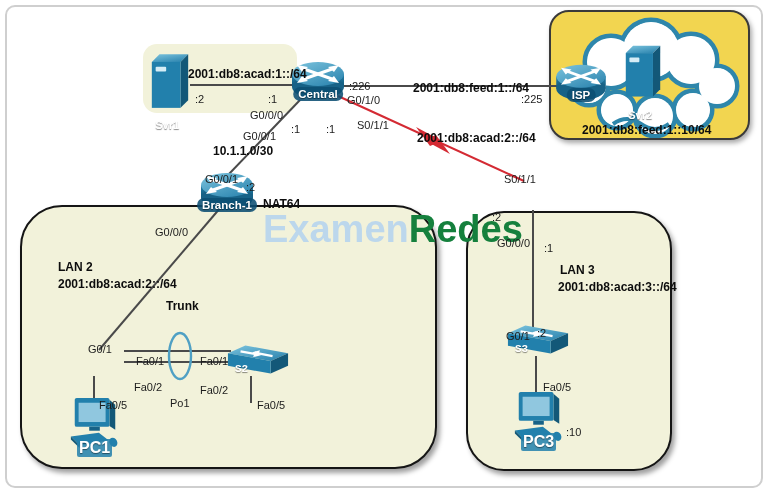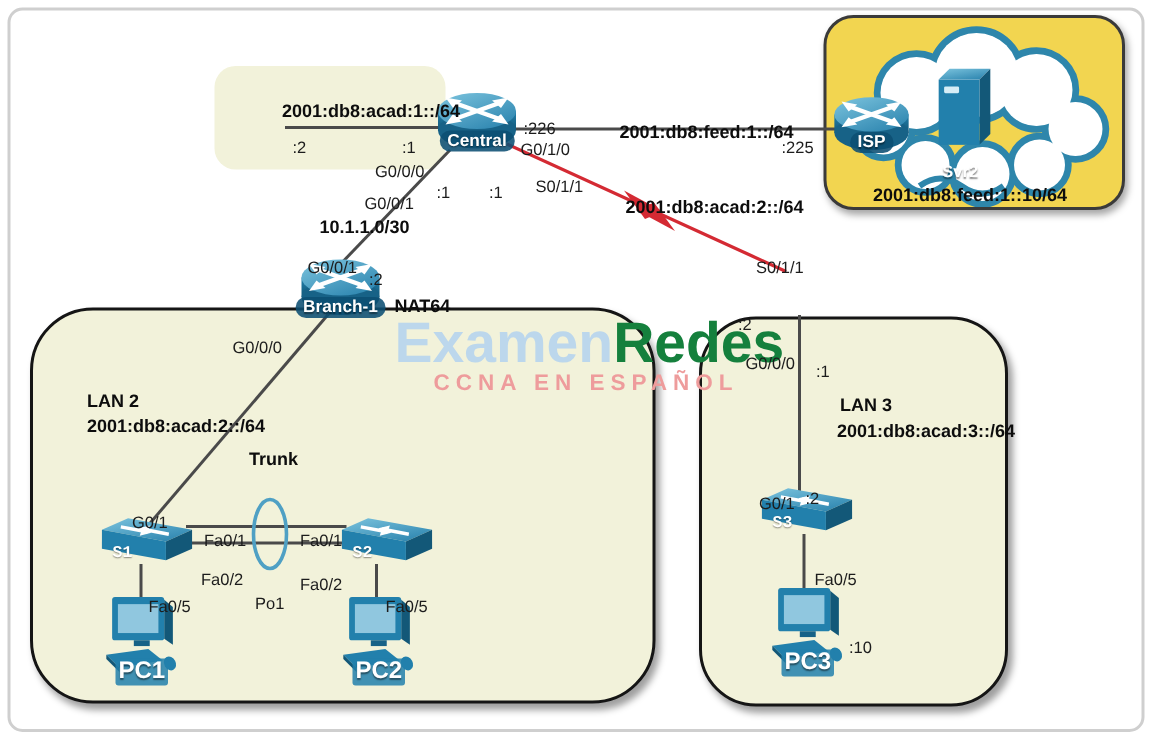--- a/index.html
+++ b/index.html
@@ -80,21 +80,20 @@
           <circle cx="142" cy="98" r="17"></circle>
           <circle cx="104" cy="104" r="18"></circle>
         <circle cx="66" cy="98" r="16"></circle>
           <circle cx="38" cy="74" r="17"></circle>
       </g>
       <path d="M62,112 Q76,102 90,112 T118,112" stroke="#2e86ab" stroke-width="4" fill="none"></path>
     </svg>
   </div>
 
   <div class="wm wm1"><span class="p1">Examen</span><span class="p2">Redes</span></div>
-  <div class="wm wm2">CCNA EN ESPAÑOL</div>
 
   <svg id="links" width="768" height="493">
     <g stroke="#4a4a4a" stroke-width="2" fill="none">
       <line x1="190" y1="85" x2="298" y2="85"></line>
       <line x1="344" y1="86" x2="566" y2="86"></line>
       <line x1="300" y1="100" x2="229" y2="174"></line>
       <line x1="221" y1="207" x2="99" y2="350"></line>
       <line x1="124" y1="351" x2="231" y2="351"></line>
       <line x1="124" y1="362" x2="231" y2="362"></line>
       <line x1="94" y1="376" x2="94" y2="403"></line>
@@ -103,20 +102,29 @@
       <line x1="536" y1="356" x2="536" y2="398"></line>
     </g>
     <line x1="338" y1="96" x2="524" y2="181" stroke="#d42a33" stroke-width="2.2"></line>
     <g fill="#d42a33">
       <polygon points="416,127 442,141 430,146"></polygon>
       <polygon points="450,154 424,140 436,135"></polygon>
     </g>
     <ellipse cx="180" cy="356" rx="11" ry="23" stroke="#4fa0c4" stroke-width="2.4" fill="none"></ellipse>
   </svg>
 
+  <div class="device" style="left:148px;top:52px;width:44px;height:62px">
+    <svg viewBox="0 0 46 64">
+      <polygon points="4,10 12,2 42,2 34,10" fill="url(#gTop)"></polygon>
+      <polygon points="34,10 42,2 42,50 34,58" fill="#135878"></polygon>
+      <rect x="4" y="10" width="30" height="48" fill="#2280ac"></rect>
+      <rect x="8" y="15" width="11" height="5" rx="1" fill="#d6edf6"></rect>
+    </svg>
+    <span class="dev-label server-label">Svr1</span>
+  </div>
 
   <div class="device" style="left:621px;top:44px;width:44px;height:58px">
     <svg viewBox="0 0 46 64">
       <polygon points="4,10 12,2 42,2 34,10" fill="url(#gTop)"></polygon>
       <polygon points="34,10 42,2 42,50 34,58" fill="#135878"></polygon>
       <rect x="4" y="10" width="30" height="48" fill="#2280ac"></rect>
       <rect x="8" y="15" width="11" height="5" rx="1" fill="#d6edf6"></rect>
     </svg>
     <span class="dev-label server-label">Svr2</span>
   </div>
@@ -172,36 +180,20 @@
         <polygon points="7,6 18,8 12,13"></polygon>
           <polygon points="49,24 38,22 44,17"></polygon>
         <polygon points="49,6 38,8 44,13"></polygon>
           <polygon points="7,24 18,22 12,17"></polygon>
       </g>
     </svg>
     <span class="dev-label router-label">Branch-1</span>
   </div>
 
 
-  <div class="device" style="left:66px;top:340px;width:64px;height:40px">
-    <svg viewBox="0 0 66 38">
-      <polygon points="2,12 20,4 64,12 46,20" fill="url(#gTop)"></polygon>
-      <polygon points="46,20 64,12 64,25 46,33" fill="#135878"></polygon>
-      <polygon points="2,12 46,20 46,33 2,25" fill="#2280ac"></polygon>
-      <g stroke="#fff" stroke-width="2.4" fill="none">
-          <line x1="15" y1="10" x2="31" y2="13"></line>
-          <line x1="48" y1="15" x2="32" y2="12"></line>
-        </g>
-      <g fill="#fff">
-          <polygon points="36,14 28,16 30,10"></polygon>
-          <polygon points="27,11 35,9 33,15"></polygon>
-        </g>
-    </svg>
-    <span class="dev-label switch-label">S1</span>
-  </div>
 
   <div class="device" style="left:226px;top:340px;width:64px;height:40px">
     <svg viewBox="0 0 66 38">
       <polygon points="2,12 20,4 64,12 46,20" fill="url(#gTop)"></polygon>
       <polygon points="46,20 64,12 64,25 46,33" fill="#135878"></polygon>
       <polygon points="2,12 46,20 46,33 2,25" fill="#2280ac"></polygon>
       <g stroke="#fff" stroke-width="2.4" fill="none">
           <line x1="15" y1="10" x2="31" y2="13"></line>
           <line x1="48" y1="15" x2="32" y2="12"></line>
         </g>
@@ -236,32 +228,20 @@
       <rect x="6" y="2" width="36" height="30" rx="2" fill="#2280ac"></rect>
       <rect x="10" y="7" width="28" height="20" fill="#90c7df"></rect>
       <rect x="21" y="32" width="11" height="4" fill="#176287"></rect>
       <polygon points="2,42 31,38 41,46 11,51" fill="#2280ac"></polygon>
       <polygon points="2,42 11,51 11,54 2,45" fill="#135878"></polygon>
       <ellipse cx="46" cy="48" rx="4" ry="5" fill="#2280ac" transform="rotate(-28 46 48)"></ellipse>
     </svg>
     <span class="dev-label pc-label">PC1</span>
   </div>
 
-  <div class="device" style="left:226px;top:396px;width:54px;height:54px">
-    <svg viewBox="0 0 54 56">
-      <polygon points="42,4 48,9 48,35 42,31" fill="#135878"></polygon>
-      <rect x="6" y="2" width="36" height="30" rx="2" fill="#2280ac"></rect>
-      <rect x="10" y="7" width="28" height="20" fill="#90c7df"></rect>
-      <rect x="21" y="32" width="11" height="4" fill="#176287"></rect>
-      <polygon points="2,42 31,38 41,46 11,51" fill="#2280ac"></polygon>
-      <polygon points="2,42 11,51 11,54 2,45" fill="#135878"></polygon>
-      <ellipse cx="46" cy="48" rx="4" ry="5" fill="#2280ac" transform="rotate(-28 46 48)"></ellipse>
-    </svg>
-    <span class="dev-label pc-label">PC2</span>
-  </div>
 
   <div class="device" style="left:512px;top:390px;width:54px;height:54px">
     <svg viewBox="0 0 54 56">
       <polygon points="42,4 48,9 48,35 42,31" fill="#135878"></polygon>
       <rect x="6" y="2" width="36" height="30" rx="2" fill="#2280ac"></rect>
       <rect x="10" y="7" width="28" height="20" fill="#90c7df"></rect>
       <rect x="21" y="32" width="11" height="4" fill="#176287"></rect>
       <polygon points="2,42 31,38 41,46 11,51" fill="#2280ac"></polygon>
       <polygon points="2,42 11,51 11,54 2,45" fill="#135878"></polygon>
       <ellipse cx="46" cy="48" rx="4" ry="5" fill="#2280ac" transform="rotate(-28 46 48)"></ellipse>

